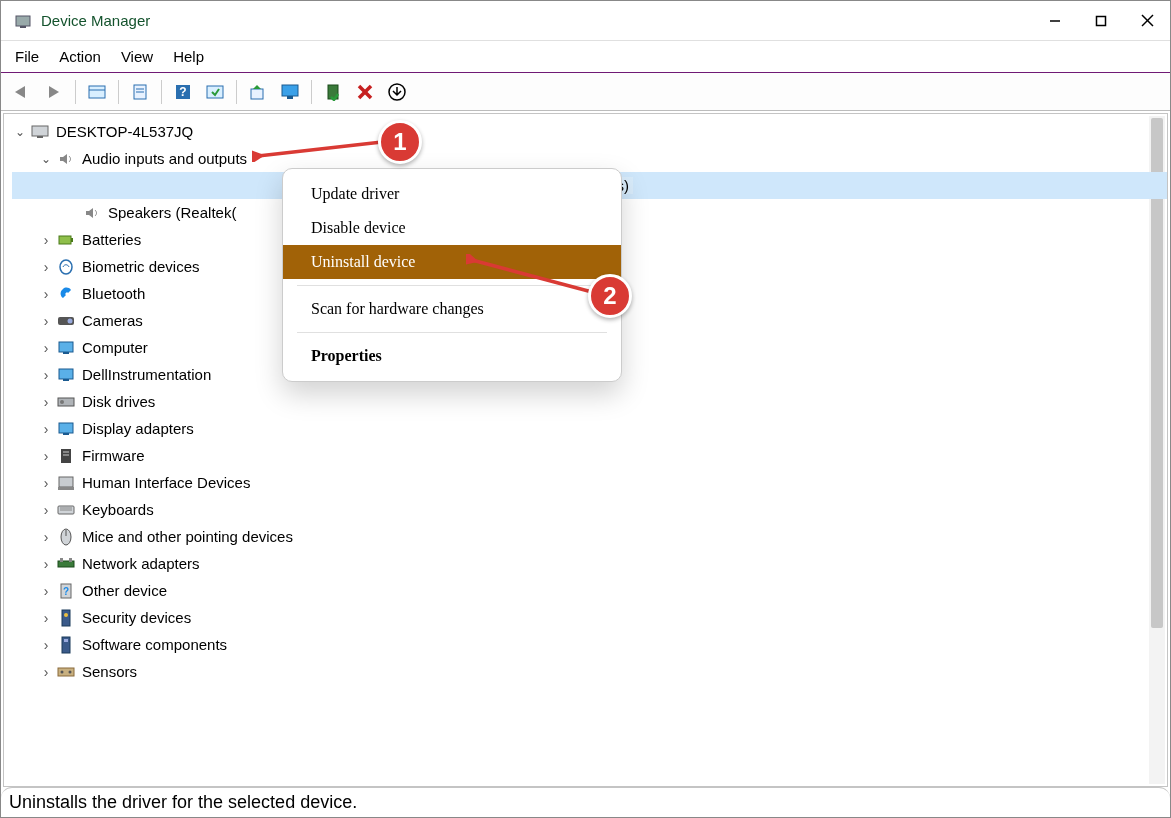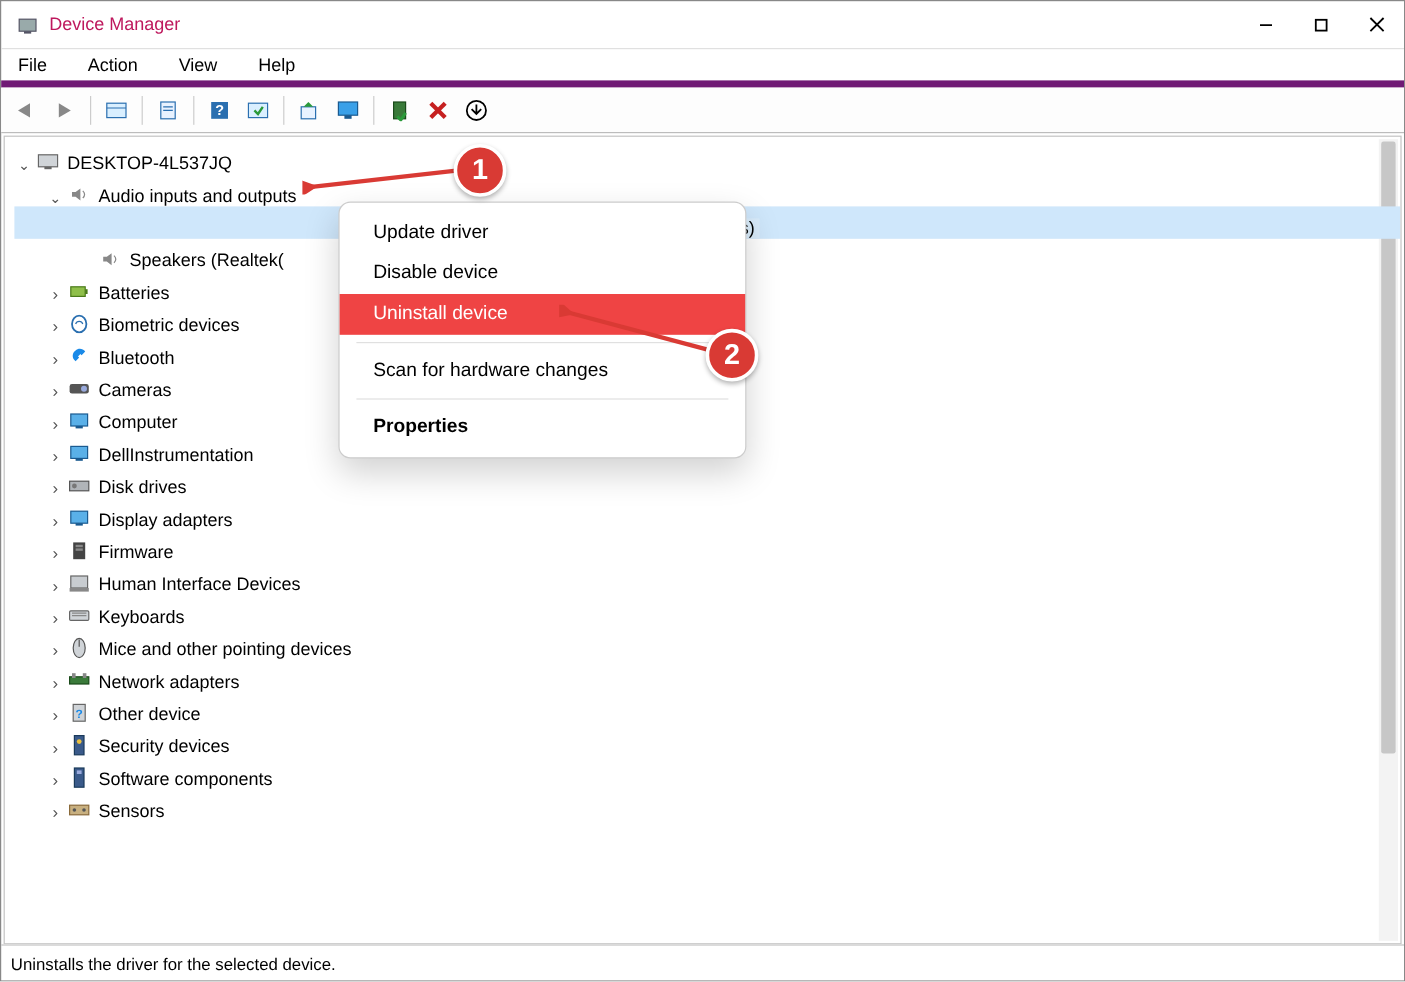--- a/index.html
+++ b/index.html
@@ -1,45 +1,45 @@
 <!DOCTYPE html>
 <html><head>
 <meta charset="utf-8">
 <style>
 * { box-sizing: border-box; margin: 0; padding: 0; }
 body { font-family: "Segoe UI", Tahoma, sans-serif; font-size: 14px; background: #f0f0f0; width: 1171px; height: 818px; overflow: hidden; }
 .window { width: 1171px; height: 818px; background: #fff; border: 1px solid #888; display: flex; flex-direction: column; }
 .titlebar { height: 40px; display: flex; align-items: center; padding-left: 12px; border-bottom: 1px solid #e0e0e0; }
 .titlebar .ticon { width: 20px; height: 20px; margin-right: 8px; display:flex; align-items:center; justify-content:center; }
-.titlebar .title { font-size: 15px; color: #be185d; flex: 1; }
+.titlebar .title { font-size: 15px; color: #14532d; flex: 1; }
 .winbtns { display: flex; }
 .winbtn { width: 46px; height: 40px; display: flex; align-items: center; justify-content: center; font-size: 16px; }
-.menubar { height: 32px; display: flex; align-items: center; padding: 0 10px; border-bottom: 6px solid #701a75; gap: 26px; font-size: 15px; }
+.menubar { height: 32px; display: flex; align-items: center; padding: 0 10px; border-bottom: 1px solid #701a75; gap: 12px; font-size: 15px; }
 .menuitem { padding: 4px 4px; cursor: default; }
 .toolbar { height: 38px; display: flex; align-items: center; padding: 0 6px; border-bottom: 1px solid #bcbcbc; gap: 2px; background: #fdfdfd; }
 .sep { width: 1px; height: 24px; background: #ccc; margin: 0 4px; }
 .tbtn { width: 30px; height: 30px; display: flex; align-items: center; justify-content: center; }
 .content { flex: 1; position: relative; overflow: hidden; border: 1px solid #c4c4c4; margin: 2px 2px 0 2px; background: #fff; }
 .tree { padding: 4px 0 0 8px; font-size: 15px; color: #000; }
-.node { display: flex; align-items: flex-end; height: 27px; }
+.node { display: flex; align-items: center; height: 27px; }
 .twisty { width: 16px; text-align: center; color: #555; cursor: default; font-size: 12px; user-select:none; }
 .twisty.open::before { content: "⌄"; }
 .twisty.closed::before { content: "›"; font-size:14px; }
 .nicon { width: 24px; height: 20px; margin-right: 4px; display:flex; align-items:center; justify-content:center; }
 .node .lbl { white-space: nowrap; }
 .sel { background: #cfe7fb; }
 .seltrail { background: #d9ecfb; padding: 0 4px; }
 .indent1 { padding-left: 26px; }
 .indent2 { padding-left: 52px; }
 .ctxmenu { position: absolute; left: 278px; top: 54px; width: 340px; background: #fff; border: 1px solid #ccc; border-radius: 10px; box-shadow: 0 12px 28px rgba(0,0,0,.18); padding: 8px 0; font-size: 16px; z-index: 20; }
-.ctxitem { padding: 8px 28px; cursor: default; }
-.ctxitem.hov { background: #ef4444; color: #fff; }
+.ctxitem { padding: 8px 28px; cursor: default; font-family: Liberation Serif, serif; }
+.ctxitem.hov { background: #a16207; color: #fff; }
 .ctxsep { height: 1px; background: #e0e0e0; margin: 6px 14px; }
 .ctxitem.bold { font-weight: 700; }
-.statusbar { height: 30px; border-top: 1px solid #c4c4c4; display: flex; align-items: center; padding: 0 8px; font-size: 14px; }
+.statusbar { height: 30px; border-top: 1px solid #c4c4c4; display: flex; align-items: center; padding: 0 8px; font-size: 18px; border-radius: 11px; }
 .scrollbar { position: absolute; right: 2px; top: 2px; width: 16px; bottom: 2px; background: #f3f3f3; }
 .scrollthumb { position: absolute; right: 2px; top: 2px; width: 12px; height: 510px; background: #c7c7c7; border-radius: 2px; }
 .badge { position: absolute; width: 44px; height: 44px; border-radius: 50%; background: #d93a34; color: #fff; font-size: 24px; font-weight: 700; display: flex; align-items: center; justify-content: center; box-shadow: 0 2px 4px rgba(0,0,0,.3); z-index: 50; border: 3px solid #fff; }
 .arrow { position: absolute; z-index: 40; }
 svg { display:block; }
 </style>
 </head>
 <body>
 
 <div class="window">

